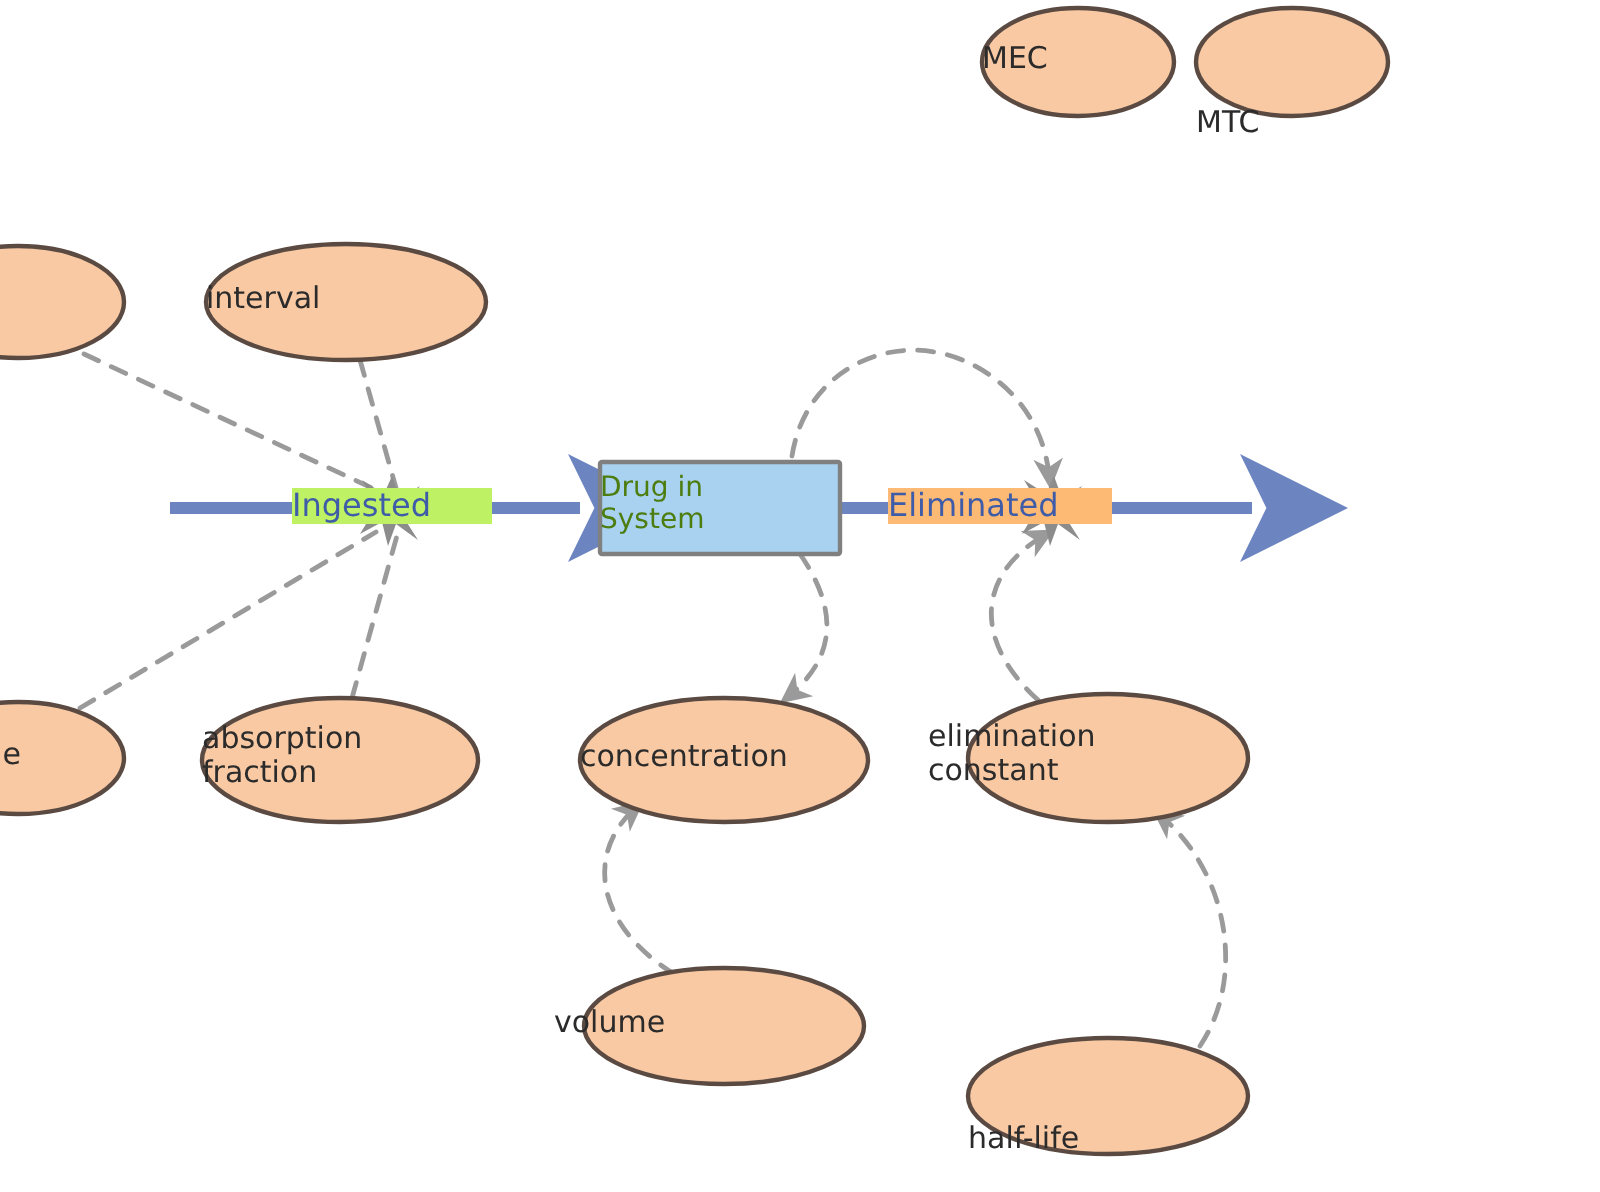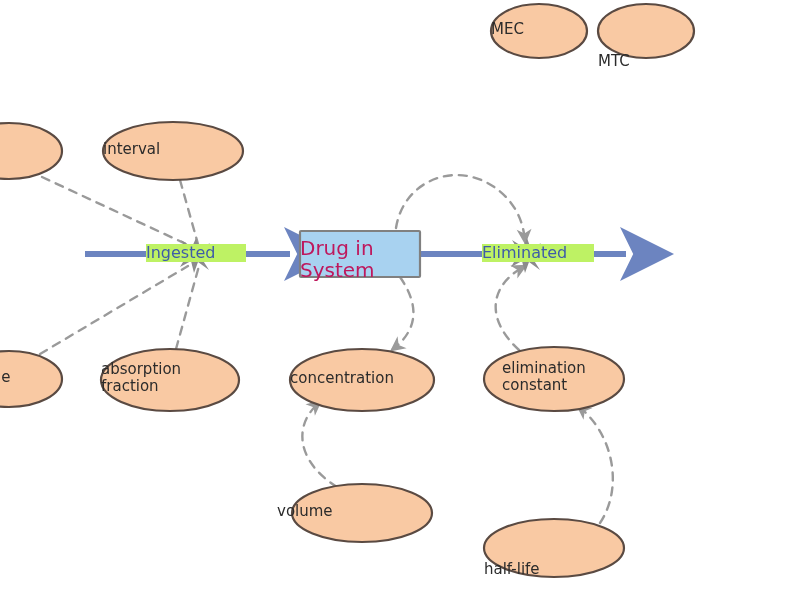--- a/index.html
+++ b/index.html
@@ -22,22 +22,22 @@
     font-size:15px;
     color:#2b2b2b;
     font-family:"DejaVu Sans","Liberation Sans",sans-serif;
   }
   .flow-lbl{
     font-size:16px;
     color:#3f5ca8;
     font-family:"DejaVu Sans","Liberation Sans",sans-serif;
   }
   .stock-lbl{
-    font-size:20px;
-    color:#be185d;
+    font-size:14px;
+    color:#4d7c0f;
   }
 </style>
 </head>
 <body>
 
 <svg id="canvas" viewBox="0 0 800 596" xmlns="http://www.w3.org/2000/svg">
   <defs>
     <marker id="flowArrow" markerWidth="9" markerHeight="9" refX="1" refY="4.5" orient="auto" markerUnits="strokeWidth">
       <path d="M0,0 L9,4.5 L0,9 L2.2,4.5 Z" fill="#6c84c0"></path>
     </marker>
@@ -99,22 +99,22 @@
 </svg>
 
 <div class="lbl node-lbl" style="left:491px;top:21px;width:96px;">MEC</div>
 <div class="lbl node-lbl" style="left:598px;top:21px;width:96px;margin-top:32px;">MTC</div>
 <div class="lbl node-lbl" style="left:-44px;top:141px;width:106px;">start</div>
 <div class="lbl node-lbl" style="left:103px;top:141px;width:140px;">interval</div>
 <div class="lbl node-lbl" style="left:-44px;top:369px;width:106px;">dosage</div>
 <div class="lbl node-lbl" style="left:101px;top:361px;width:158px;">absorption
 fraction</div>
 <div class="lbl node-lbl" style="left:290px;top:370px;width:152px;">concentration</div>
-<div class="lbl node-lbl" style="left:502px;top:360px;width:140px;">elimination
+<div class="lbl node-lbl" style="left:464px;top:360px;width:140px;">elimination
 constant</div>
 <div class="lbl node-lbl" style="left:277px;top:503px;width:132px;">volume</div>
 <div class="lbl node-lbl" style="left:484px;top:538px;width:140px;margin-top:23px;">half-life</div>
 
 <div class="lbl stock-lbl" style="left:300px;top:237px;width:120px;">Drug in
 System</div>
 
 <div class="lbl flow-lbl" style="left:146px;top:244px;width:100px;background:#bef264;">Ingested</div>
-<div class="lbl flow-lbl" style="left:482px;top:244px;width:112px;background:#bef264;">Eliminated</div>
+<div class="lbl flow-lbl" style="left:444px;top:244px;width:112px;background:#fdba74;">Eliminated</div>
 
 </body></html>

